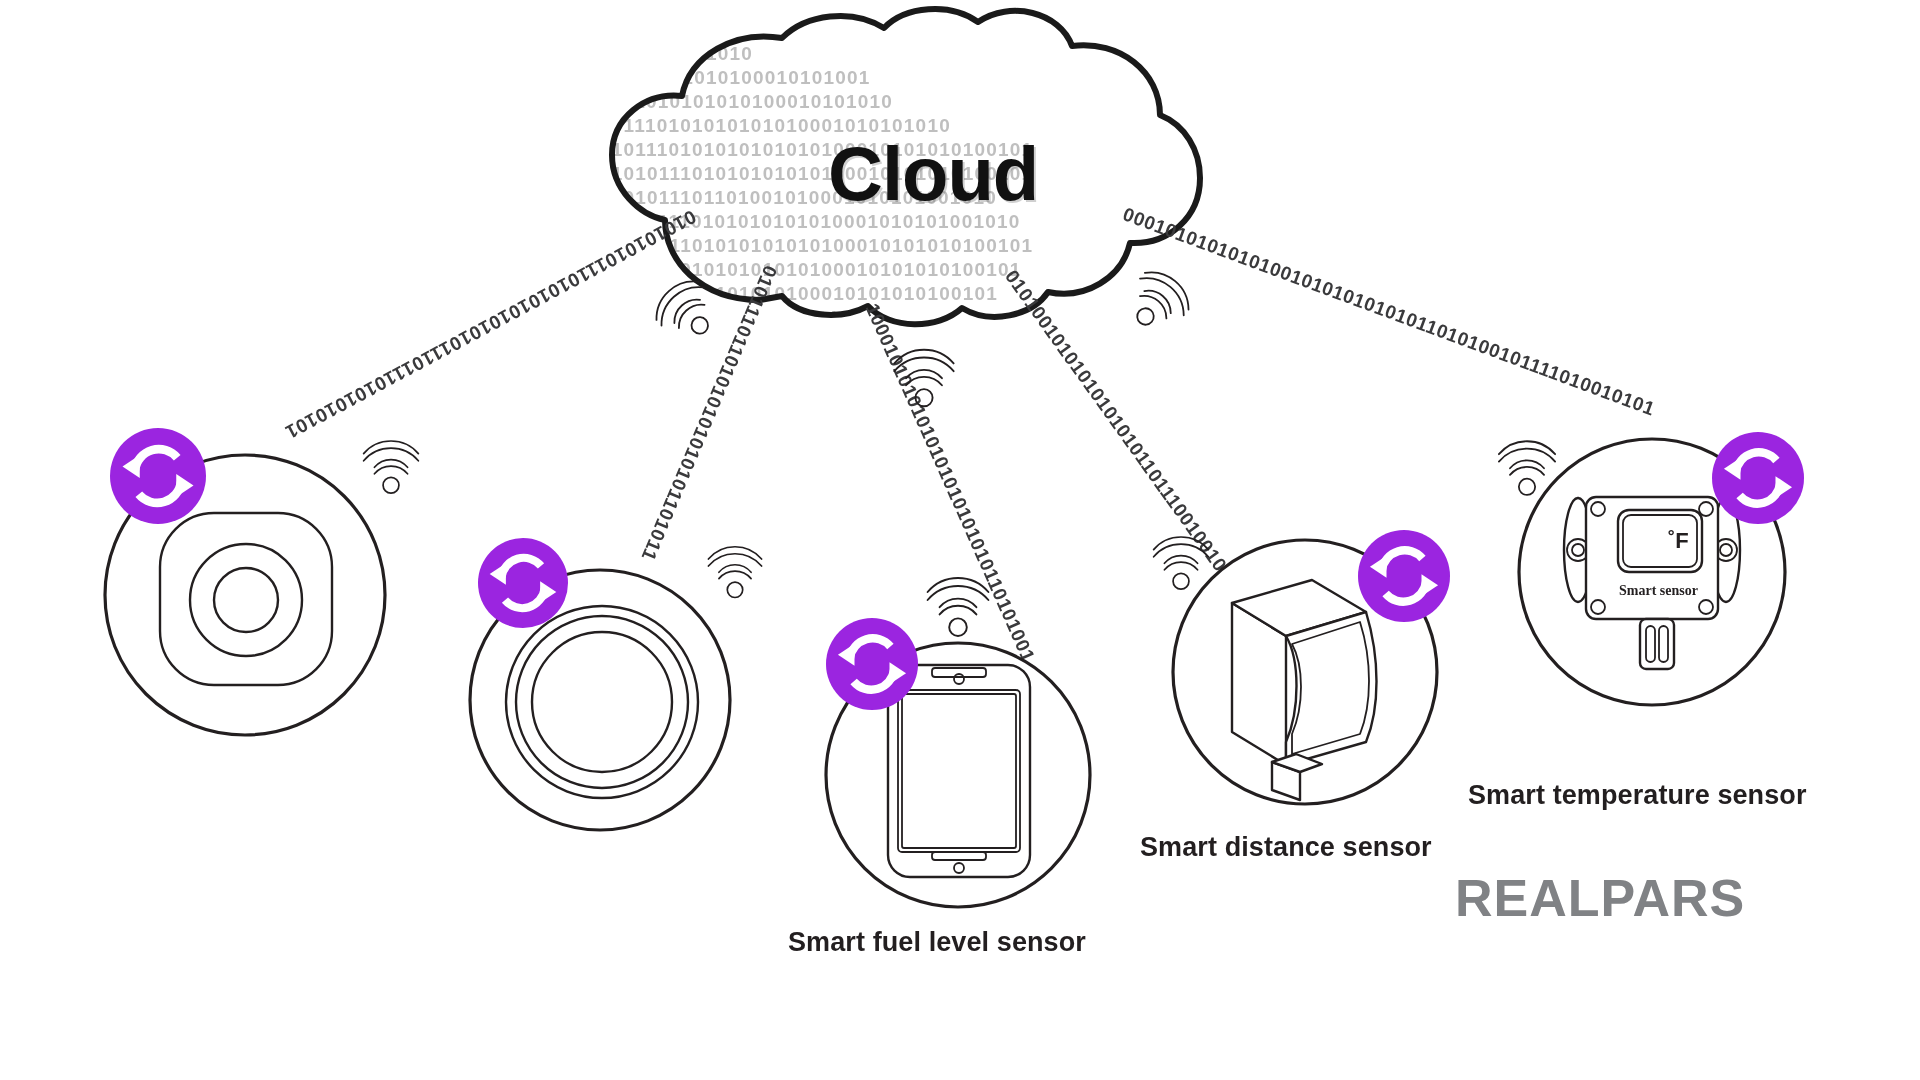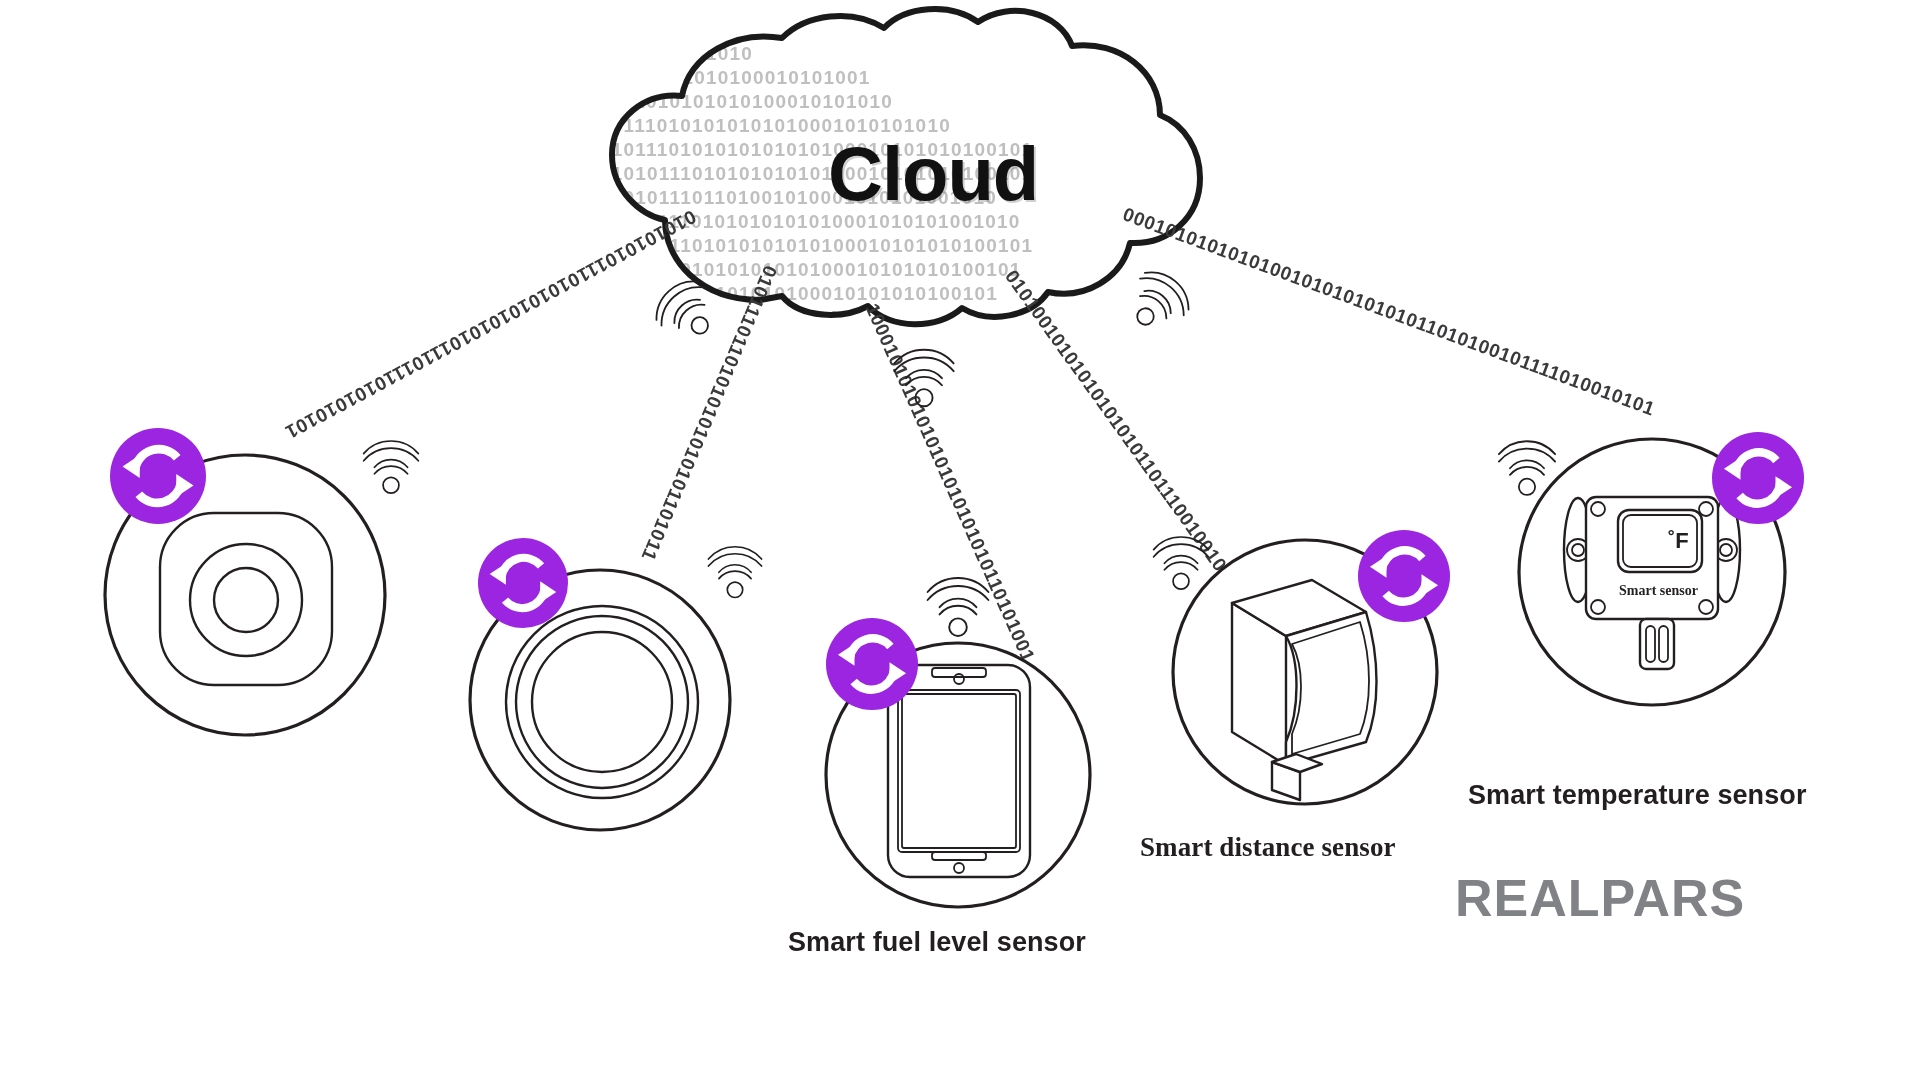--- a/index.html
+++ b/index.html
@@ -250,21 +250,21 @@
       <use href="#sym-sync" x="1712" y="432" width="92" height="92"></use>
     </g>
   </svg>
 
   <div class="cloud-title" style="left:828px;top:130px;">Cloud</div>
 
 
 
   <div class="node-label" style="left:788px;top:927px;">Smart fuel level sensor</div>
 
-  <div class="node-label" style="left:1140px;top:832px;font-family:Liberation Serif, serif;">Smart distance sensor</div>
+  <div class="node-label" style="left:1140px;top:832px;">Smart distance sensor</div>
 
   <div class="node-label" style="left:1468px;top:770px;margin-top:10px;">Smart temperature sensor</div>
 
   <div class="sensor-unit-text" style="left:1668px;top:528px;">˚F</div>
 
   <div class="sensor-face-text" style="left:1619px;top:583px;font-family:Liberation Serif, serif;">Smart sensor</div>
 
   <div class="brand" style="left:1455px;top:868px;">REALPARS</div>
 
 </div>

